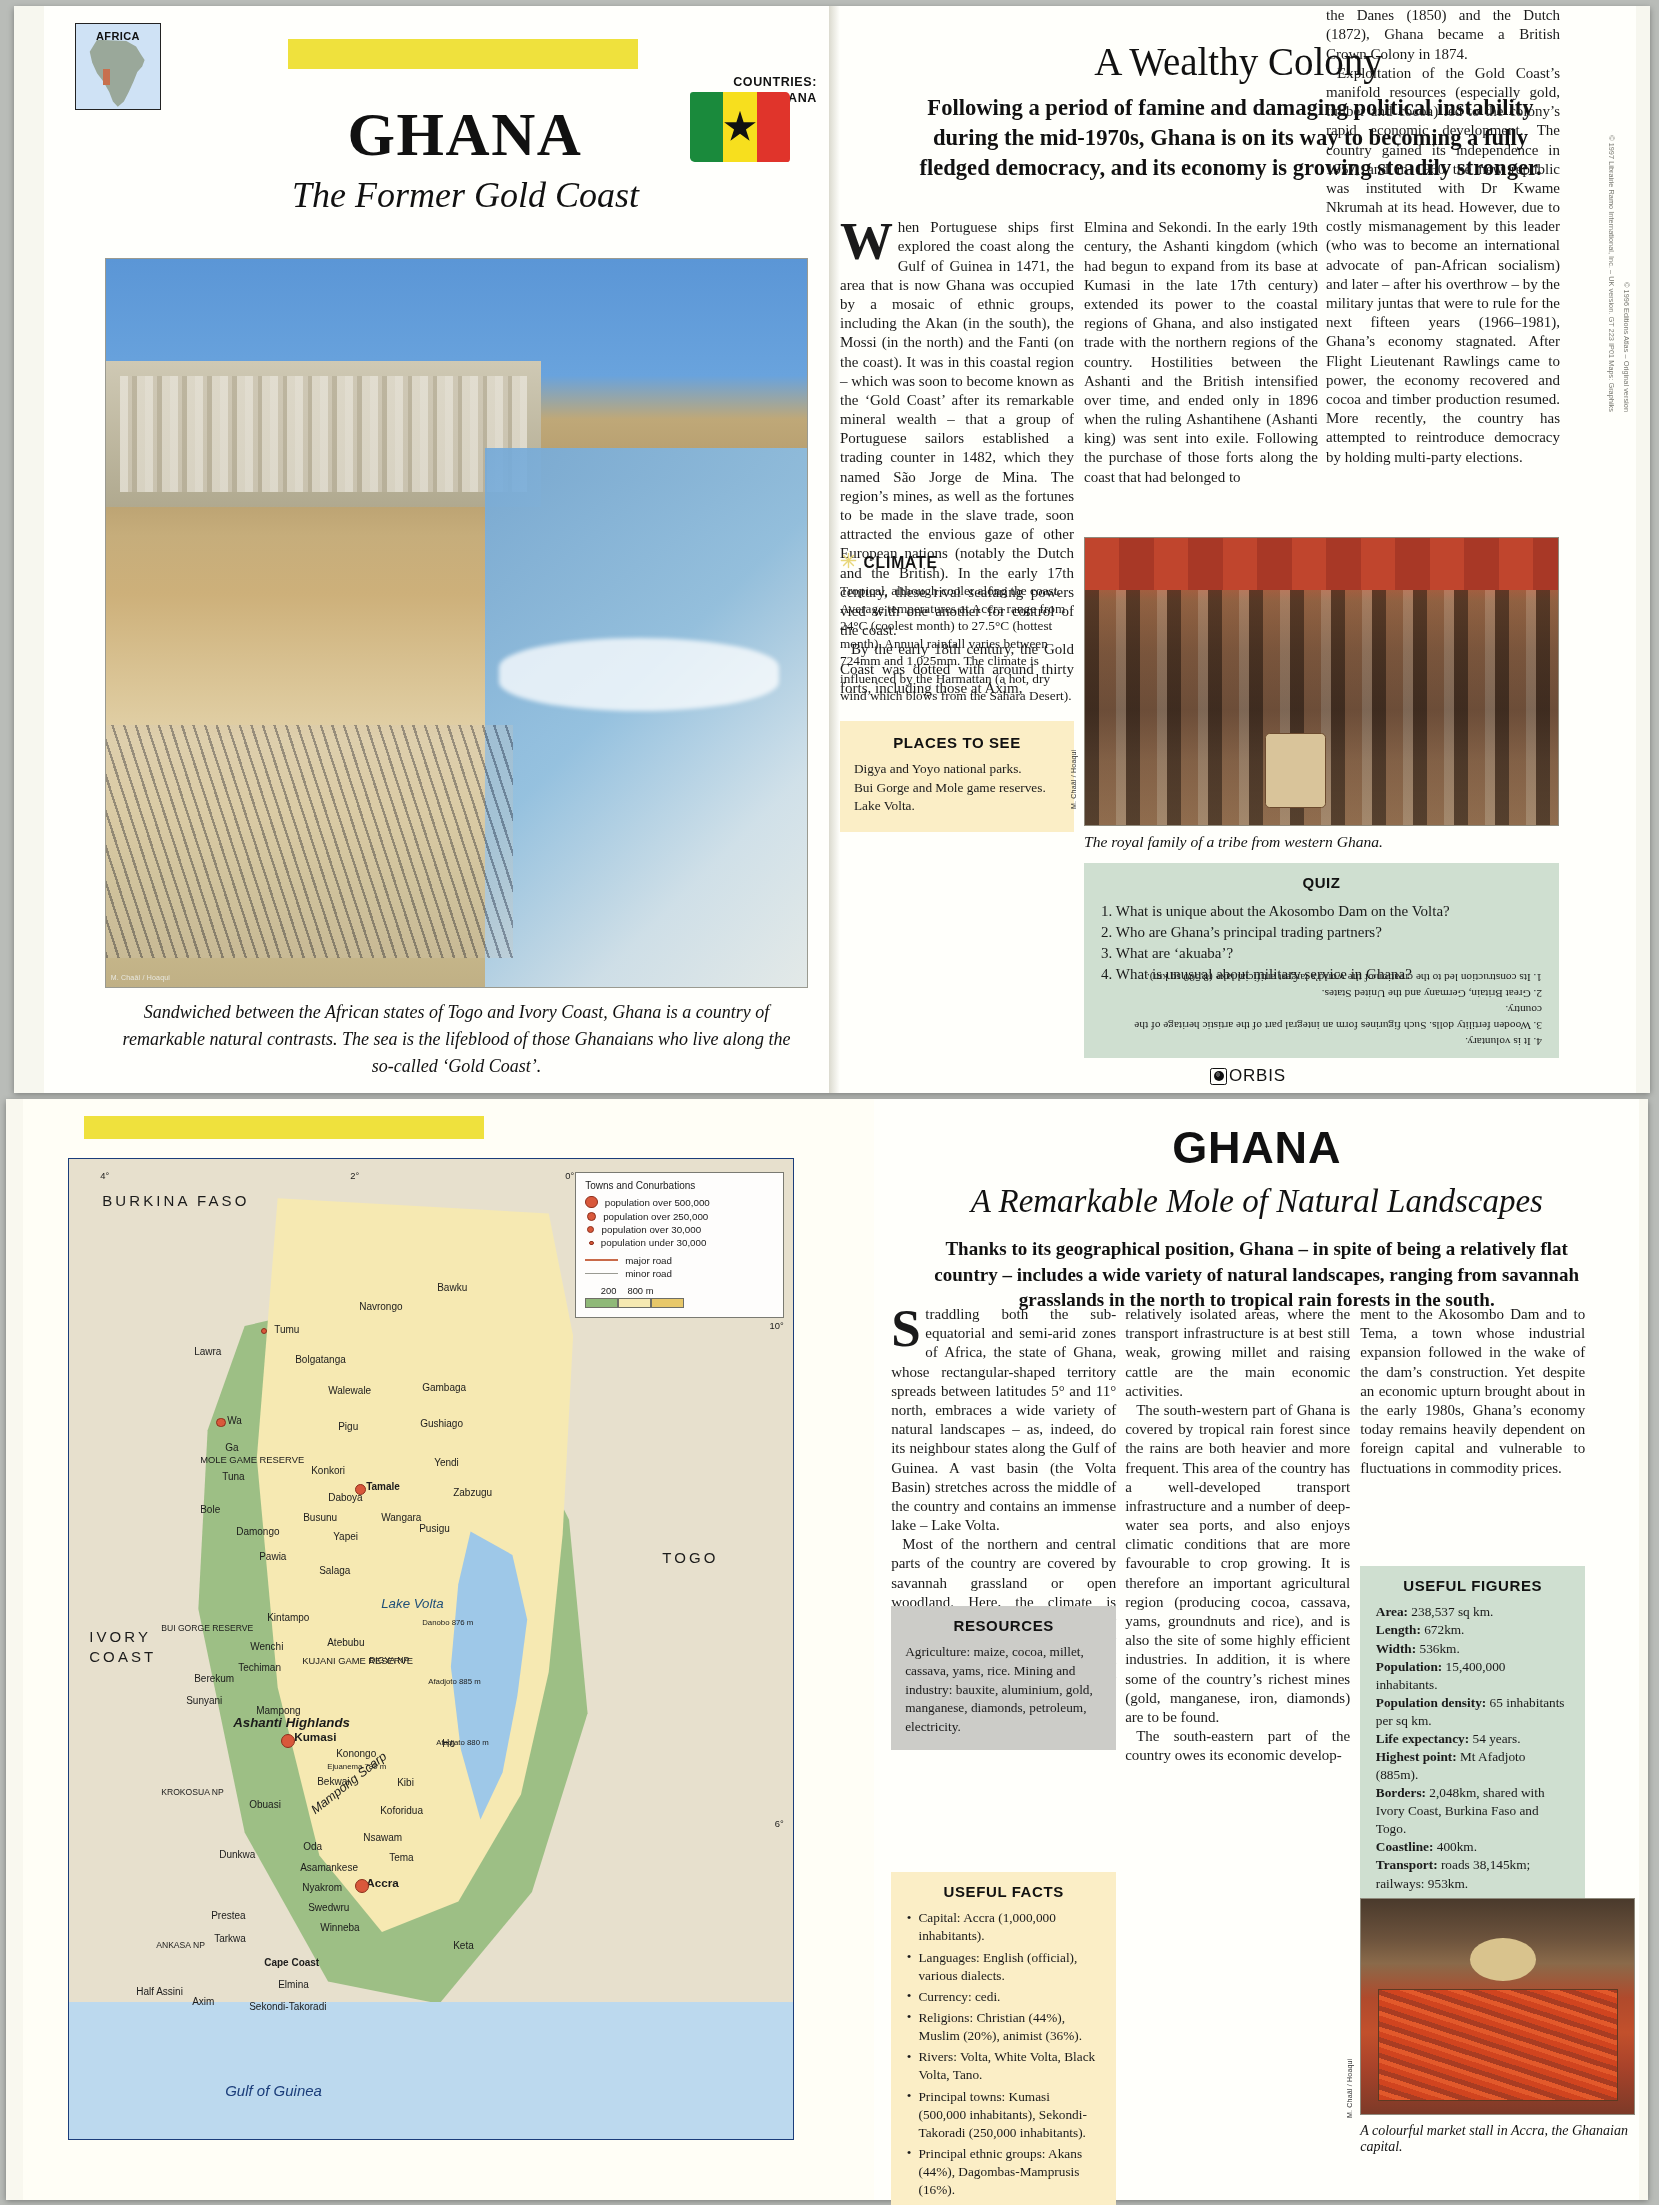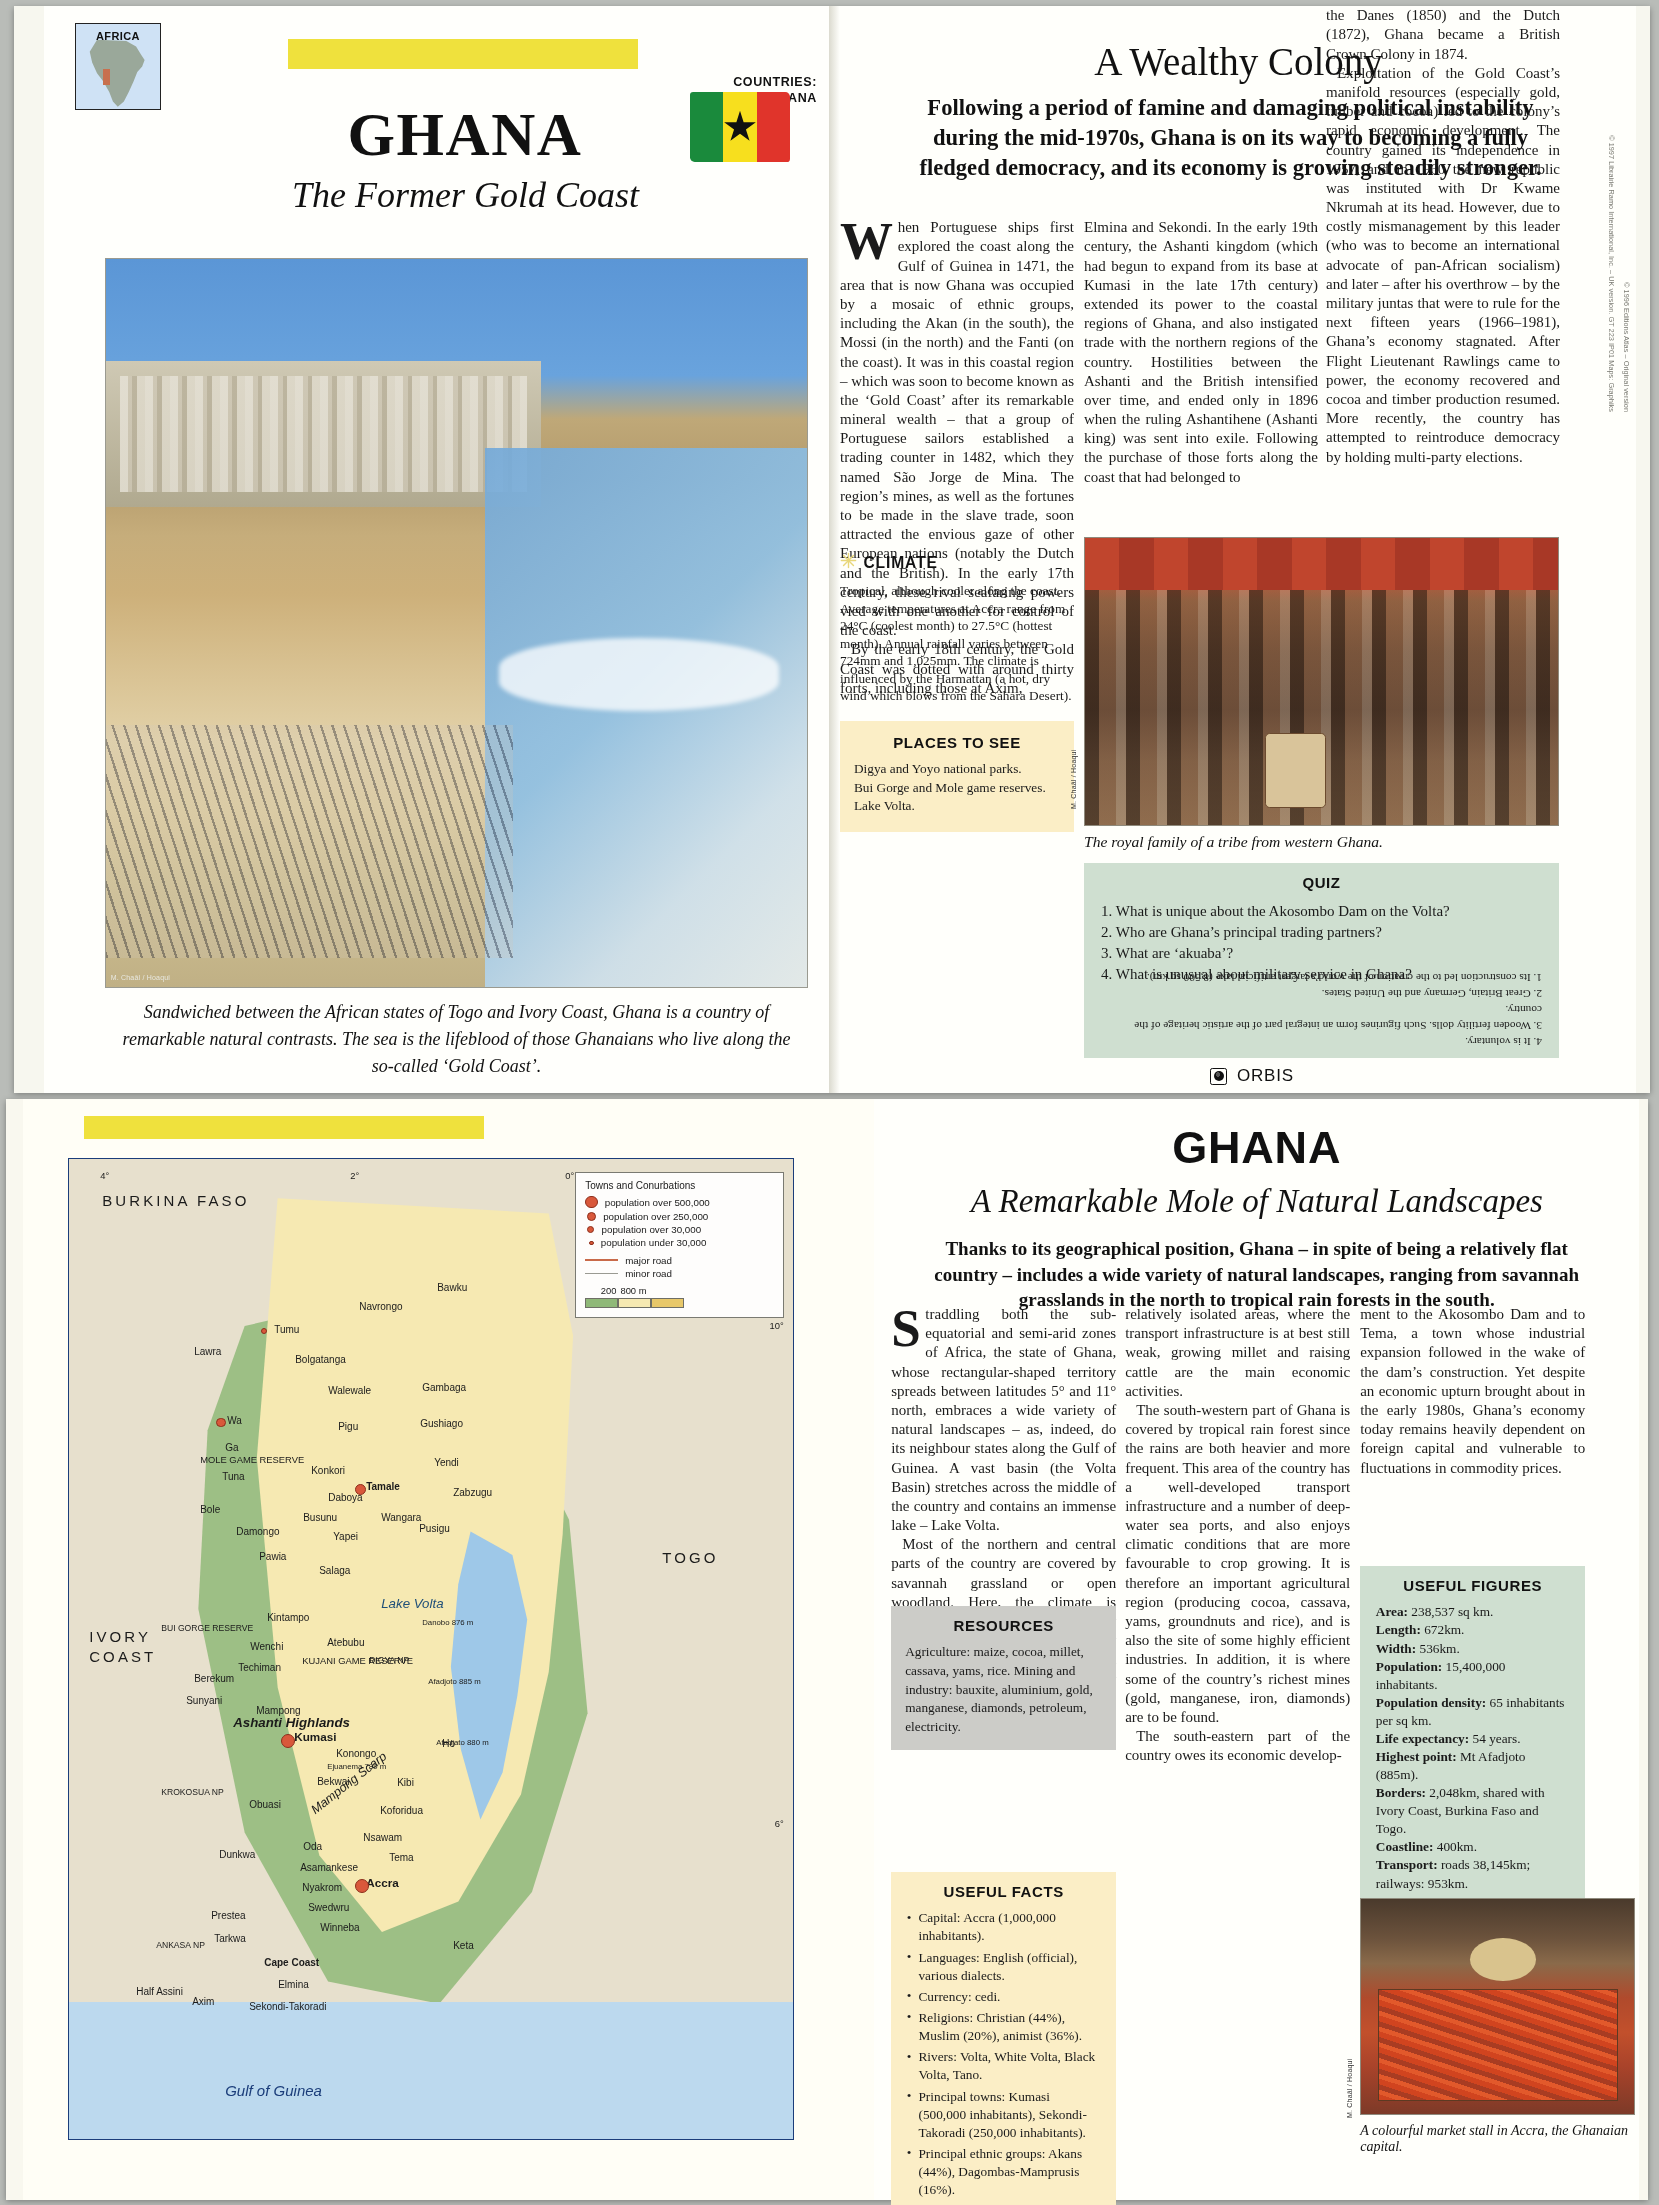--- a/index.html
+++ b/index.html
@@ -231,21 +231,21 @@
     color:#1a1a1a; margin-top:7.8px;
   }
   .quiz-answers {
     position:absolute; left:17px; right:17px; bottom:7.8px;
     transform:rotate(180deg);
     font-family:"Liberation Serif", serif; font-size:11.3px; line-height:1.42;
     color:#1a1a1a; text-align:left;
   }
   .orbis {
     position:absolute; left:370px; top:1060px;
-    display:flex; align-items:center; gap:10px;
+    display:flex; align-items:center; gap:2px;
   }
   .orbis-mark {
     width:17px; height:17px; border:1.6px solid #111; border-radius:2.3px;
     display:flex; align-items:center; justify-content:center;
   }
   .orbis-mark span {
     display:block; width:10px; height:10px; border-radius:50%;
     background:radial-gradient(circle at 40% 35%, #555 0 2.3px, #111 2.3px);
   }
   .orbis-word {
@@ -317,21 +317,21 @@
     position:absolute; right:9.4px; top:12.5px; width:209px;
     background:rgba(255,255,255,.93); border:0.8px solid #7a7a72;
     padding:7.8px 9.4px 9.4px;
     font-family:"Liberation Sans", sans-serif; font-size:9.8px; color:#1a1a1a;
   }
   .legend-title { margin-bottom:4.7px; font-size:10px; }
   .legend-row { display:flex; align-items:center; gap:7px; margin:2.3px 0; }
   .lg-dot { border-radius:50%; background:#d9583b; border:0.8px solid #8d2f1c; flex:none; }
   .lg-line { width:33px; height:1.6px; flex:none; }
   .legend-scale { margin-top:6.2px; }
-  .scale-nums { display:flex; gap:4px; font-size:9.4px; padding-left:15.6px; }
+  .scale-nums { display:flex; gap:11px; font-size:9.4px; padding-left:15.6px; }
   .scale-bars { display:flex; margin-top:1.6px; }
   .scale-bars i { display:block; width:33px; height:10px; border:0.8px solid #6e6e66; }
 
   .bot-title {
     position:absolute; left:31px; top:23.4px; width:703px; text-align:center;
     font-family:"Liberation Sans", sans-serif; font-weight:bold;
     font-size:45px; letter-spacing:0.8px; color:#111;
   }
   .bot-sub {
     position:absolute; left:15.6px; top:84px; width:734px; text-align:center;

